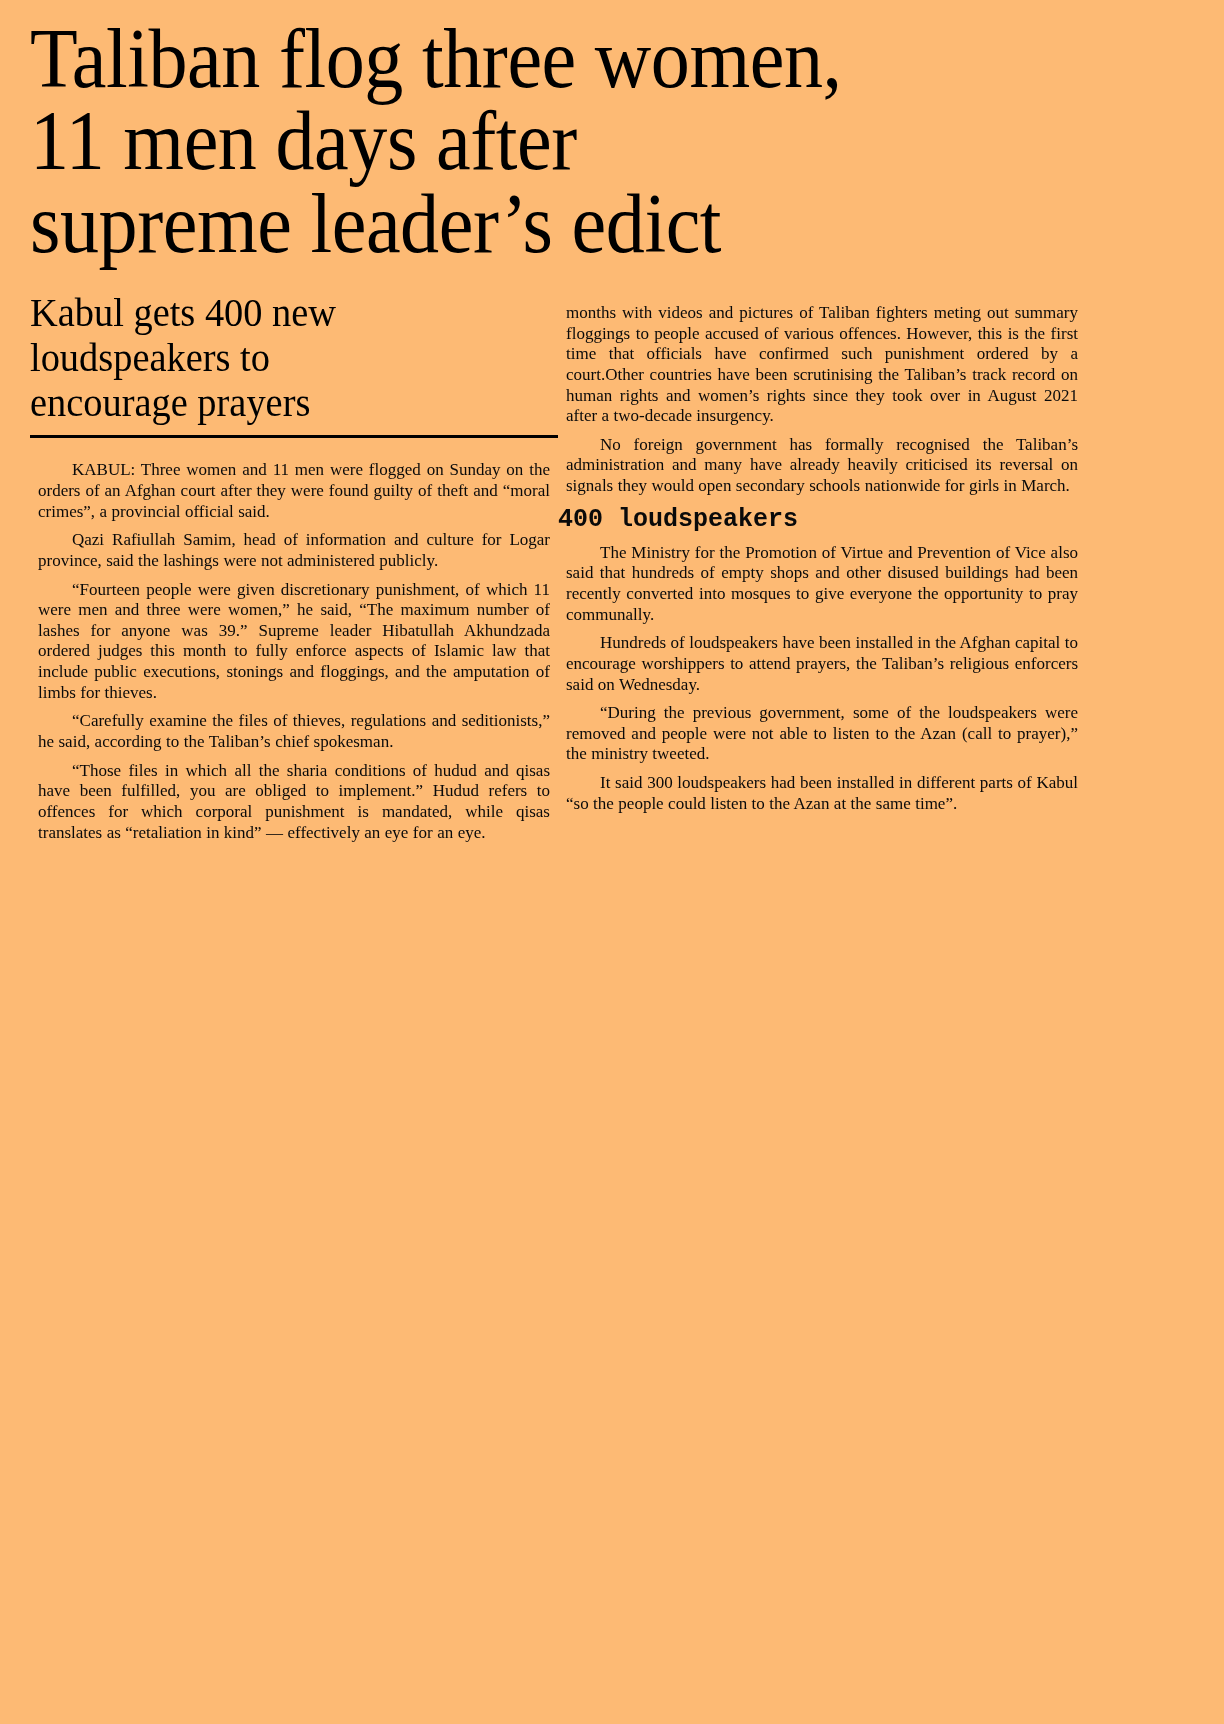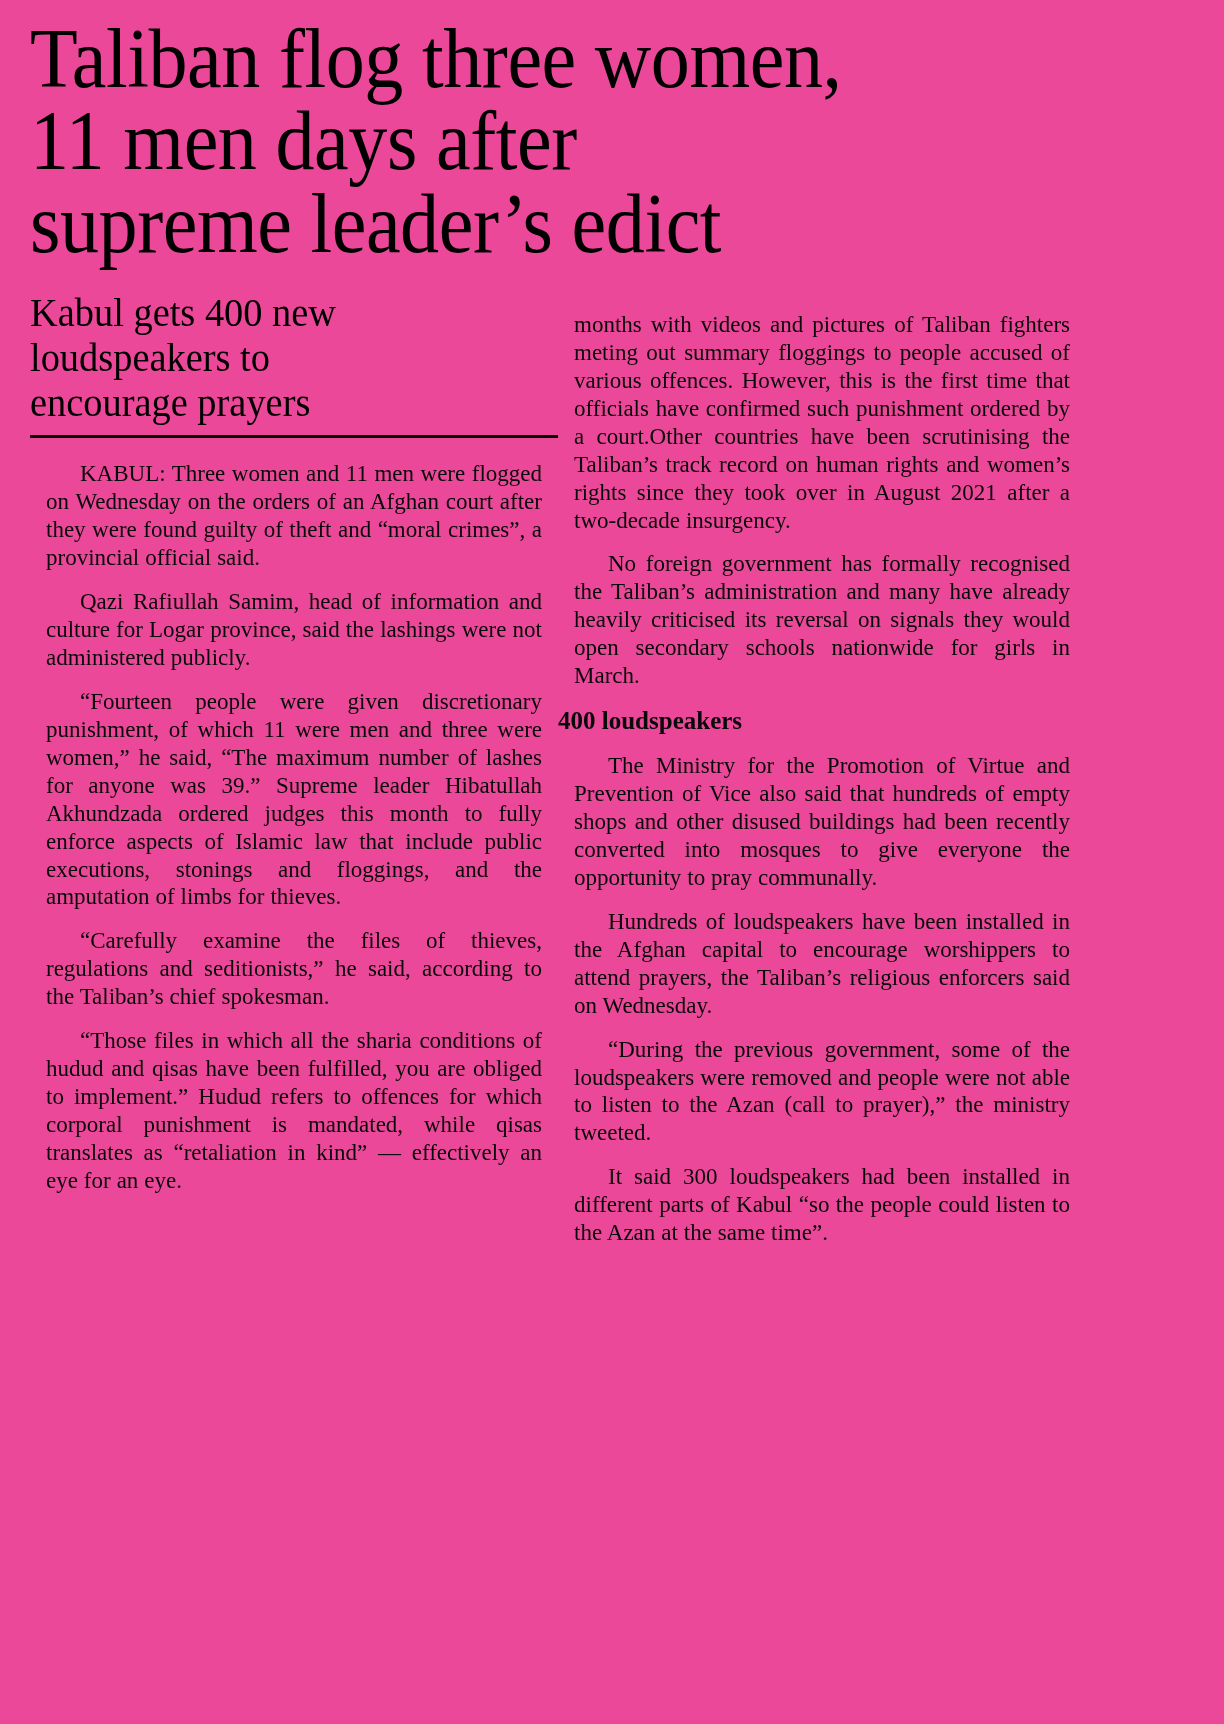--- a/index.html
+++ b/index.html
@@ -15,21 +15,21 @@
     font-family: "Liberation Serif", "DejaVu Serif", serif;
     color: #0a0a0a;
   }
 
   .page {
     position: relative;
     width: 1224px;
     height: 1724px;
     box-sizing: border-box;
     padding: 0 30px;
-    background: #ec4899;
+    background: #fdba74;
   }
 
   
   .headline {
     margin: 0;
     padding-top: 18px;
     font-family: "Liberation Serif", "DejaVu Serif", serif;
     font-weight: 400;
     font-size: 84px;
     line-height: 0.98;
@@ -67,40 +67,41 @@
 
   .deck-rule {
     border: 0;
     border-top: 3px solid #000;
     margin: 10px 0 22px 0;
     width: 100%;
   }
 
   
   .body-p {
-    margin: 16px;
-    font-size: 23px;
+    margin: 8px;
+    font-size: 17px;
     line-height: 1.215;
     text-align: justify;
     text-justify: inter-word;
     text-indent: 34px;
     hyphens: none;
     word-spacing: 0.2px;
   }
   .body-p + .body-p { margin-top: 0; }
 
   .body-p.no-indent { text-indent: 0; }
 
   .subhead {
     margin: 3px 0 1px 0;
     font-size: 25px;
     font-weight: 700;
     line-height: 1.2;
     text-align: left;
     text-indent: 0;
+    font-family: Liberation Mono, monospace;
   }
 
   .col-right { padding-top: 4px; }
 </style>
 </head>
 <body>
 
 <div class="page">
 
   <h1 class="headline">
@@ -114,21 +115,21 @@
     <div class="col col-left">
 
       <h2 class="deck">
         <span class="deck-line">Kabul gets 400 new</span>
         <span class="deck-line">loudspeakers to</span>
         <span class="deck-line">encourage prayers</span>
       </h2>
 
       <hr class="deck-rule">
 
-      <p class="body-p">KABUL: Three women and 11 men were flogged on Wednesday on the orders of an Afghan court after they were found guilty of theft and  “moral crimes”, a provincial official said.</p>
+      <p class="body-p">KABUL: Three women and 11 men were flogged on Sunday on the orders of an Afghan court after they were found guilty of theft and  “moral crimes”, a provincial official said.</p>
       <p class="body-p">Qazi Rafiullah Samim, head of information and culture for Logar province, said the lashings were not administered publicly.</p>
       <p class="body-p">“Fourteen people were given discretionary punishment, of which 11 were men and three were women,” he said, “The maximum number of lashes for anyone was 39.” Supreme leader Hibatullah Akhundzada ordered judges this month to fully enforce aspects of Islamic law that include public executions, stonings and floggings, and the amputation of limbs for thieves.</p>
       <p class="body-p">“Carefully examine the files of thieves, regulations and seditionists,” he said, according to the Taliban’s chief spokesman.</p>
       <p class="body-p">“Those files in which all the sharia conditions of hudud and qisas have been fulfilled, you are obliged to implement.” Hudud refers to offences for which corporal punishment is mandated, while qisas translates as  “retaliation in kind” — effectively an eye for an eye.</p>
 
     </div>
 
     <div class="col col-right">
 
       <p class="body-p no-indent">months with videos and pictures of Taliban fighters meting out summary floggings to people accused of various offences. However, this is the first time that officials have confirmed such punishment ordered by a court.Other countries have been scrutinising the Taliban’s track record on human rights and women’s rights since they took over in August 2021 after a two-decade insurgency.</p>

